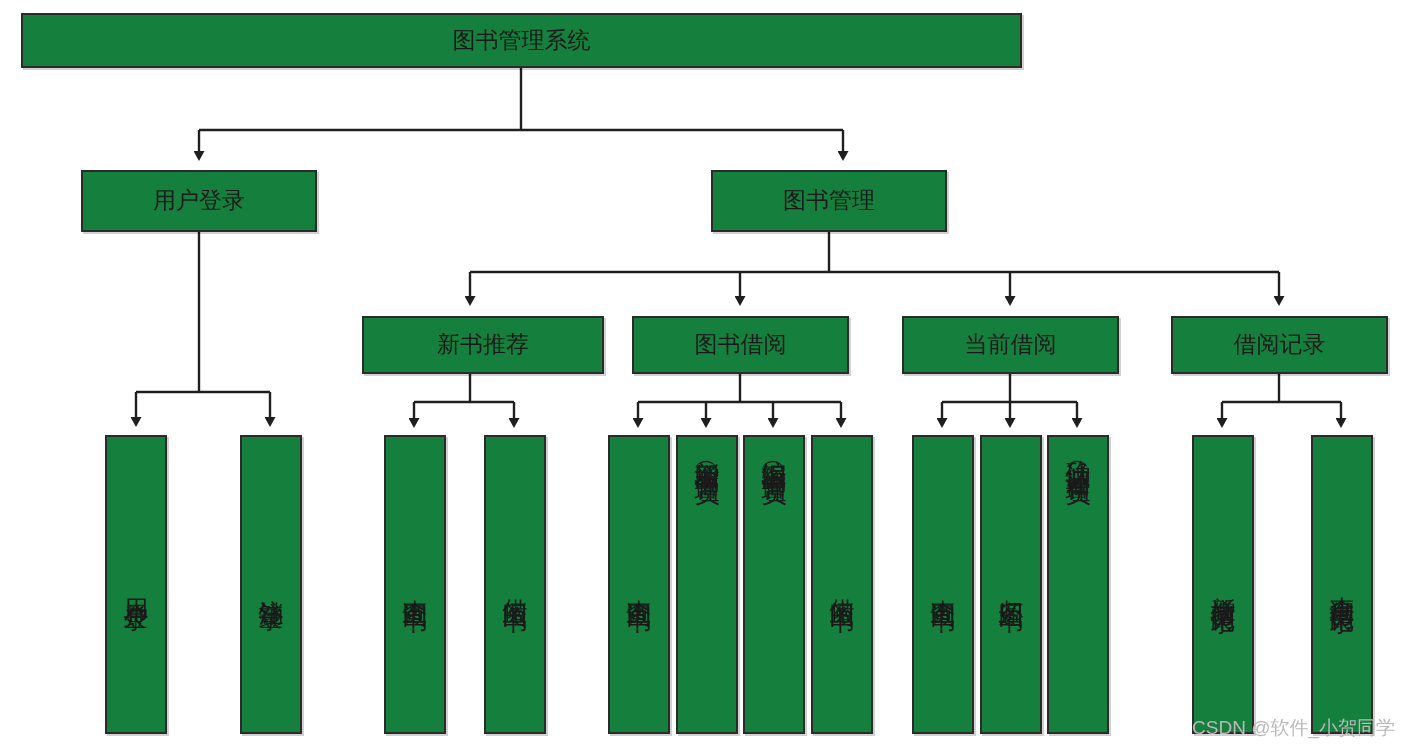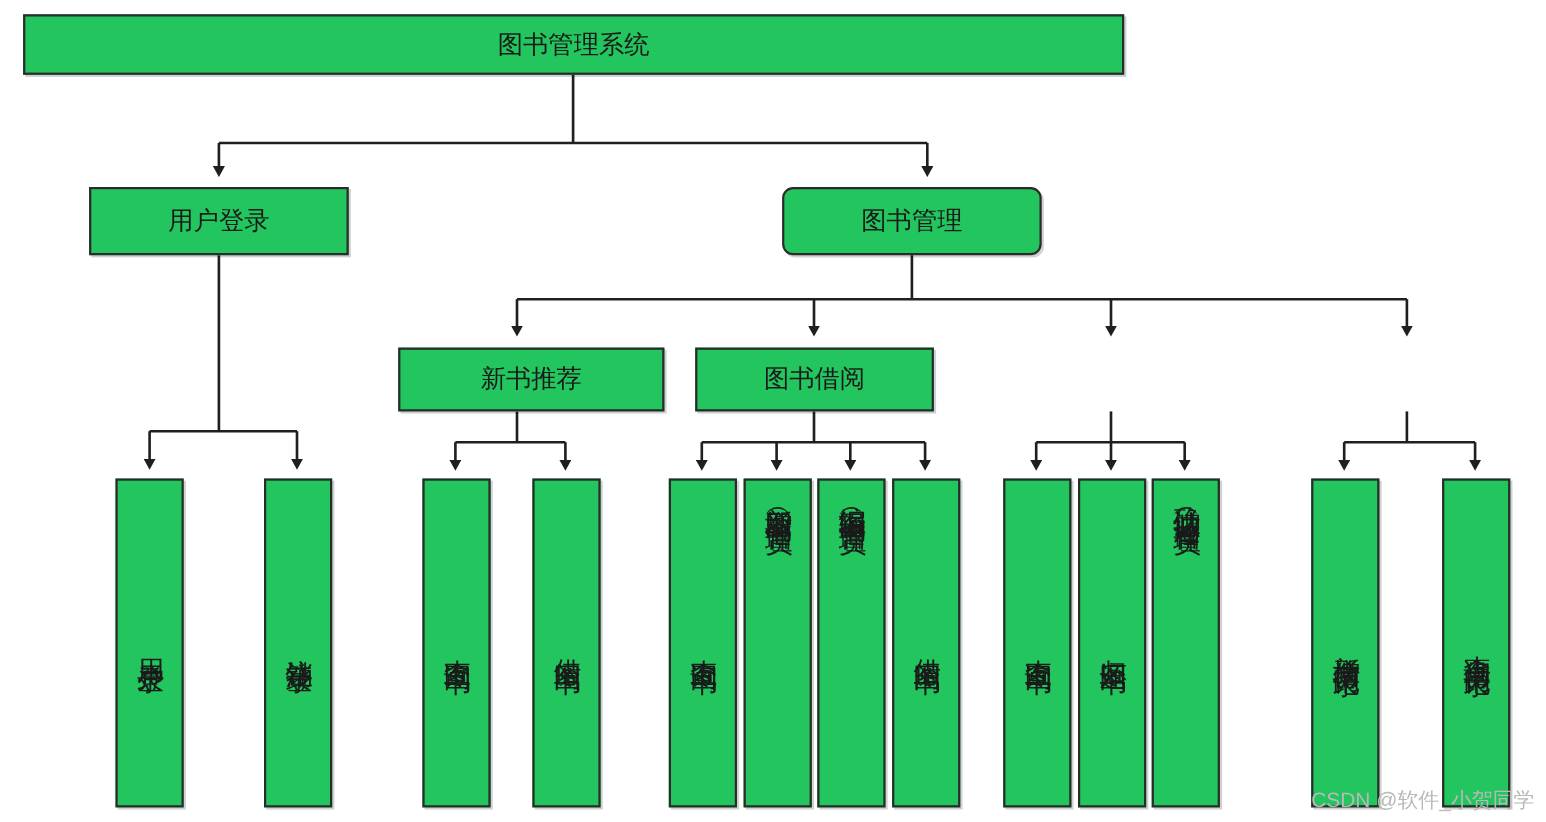--- a/index.html
+++ b/index.html
@@ -7,21 +7,21 @@
     width:1405px;height:747px;overflow:hidden;position:relative;
     font-family:"Liberation Sans","DejaVu Sans",sans-serif;
     color:#1a1a1a;
   }
   #canvas{position:absolute;left:0;top:0;width:1405px;height:747px;}
   #edges{position:absolute;left:0;top:0;width:1405px;height:747px;}
 
   .node{
     position:absolute;
     box-sizing:border-box;
-    background:#22c55e;
+    background:#15803d;
     border:2px solid #2b2b2b;
     box-shadow:2px 2px 0 rgba(0,0,0,0.18);
     display:flex;
     align-items:center;
     justify-content:center;
     z-index:2;
   }
   .node .lbl{
     display:block;
     text-align:center;
@@ -112,29 +112,35 @@
     </g>
   </svg>
 
   <div class="node root h-node" style="left:21px;top:13px;width:1001px;height:55px;">
     <span class="lbl">图书管理系统</span>
   </div>
 
   <div class="node h-node" style="left:81px;top:170px;width:236px;height:62px;">
     <span class="lbl">用户登录</span>
   </div>
-  <div class="node h-node" style="left:711px;top:170px;width:236px;height:62px;border-radius:10px;">
+  <div class="node h-node" style="left:711px;top:170px;width:236px;height:62px;">
     <span class="lbl">图书管理</span>
   </div>
 
   <div class="node h-node" style="left:362px;top:316px;width:242px;height:58px;">
     <span class="lbl">新书推荐</span>
   </div>
   <div class="node h-node" style="left:632px;top:316px;width:217px;height:58px;">
     <span class="lbl">图书借阅</span>
+  </div>
+  <div class="node h-node" style="left:902px;top:316px;width:217px;height:58px;">
+    <span class="lbl">当前借阅</span>
+  </div>
+  <div class="node h-node" style="left:1171px;top:316px;width:217px;height:58px;">
+    <span class="lbl">借阅记录</span>
   </div>
 
   <div class="node v-node vcenter" style="left:105px;top:435px;width:62px;height:299px;">
     <span class="lbl">用户登录</span>
   </div>
   <div class="node v-node vcenter" style="left:240px;top:435px;width:62px;height:299px;">
     <span class="lbl">注销登录</span>
   </div>
 
   <div class="node v-node vcenter" style="left:384px;top:435px;width:62px;height:299px;">

